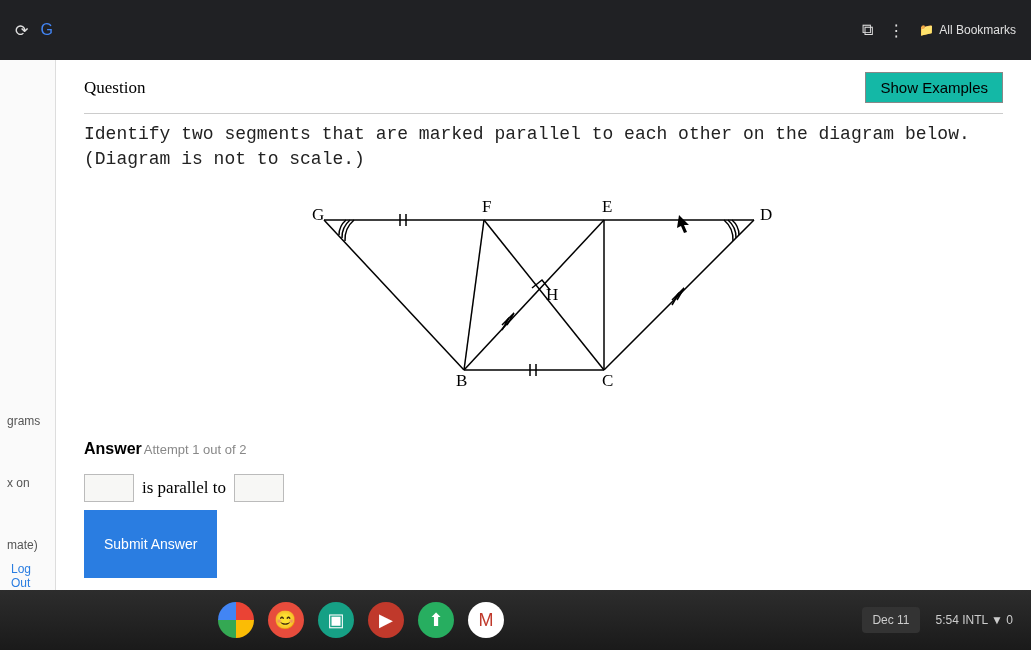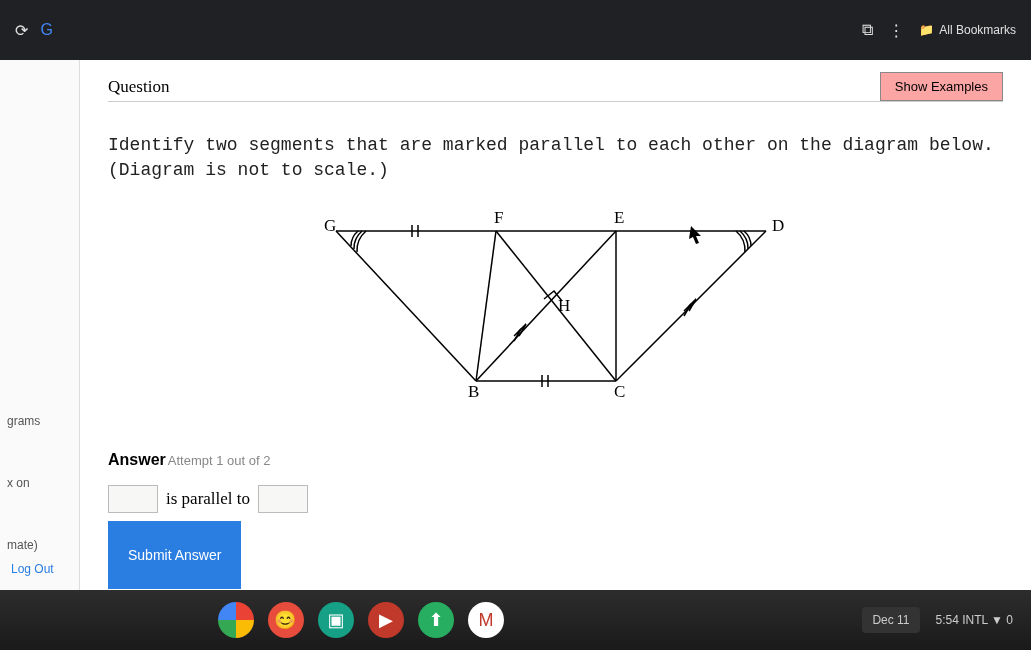--- a/index.html
+++ b/index.html
@@ -19,21 +19,21 @@
     .chrome-right { display: flex; align-items: center; gap: 15px; }
     .chrome-icon { font-size: 16px; }
     .bookmarks { display: flex; align-items: center; gap: 5px; font-size: 12px; }
     
     .content-wrap {
       display: flex;
       height: 530px;
       background: #e8e6e2;
     }
     .sidebar {
-      width: 80px;
+      width: 56px;
       background: #fafafa;
       border-right: 1px solid #ddd;
       display: flex;
       flex-direction: column;
       justify-content: space-between;
       padding: 10px 5px;
       font-size: 12px;
       color: #555;
     }
     .sb-top { display:flex; flex-direction:column; gap:40px; margin-top: 340px;}
@@ -50,29 +50,29 @@
       background: #ffffff;
       padding: 12px 28px 20px 28px;
       position: relative;
       overflow: hidden;
     }
     .question-header {
       display: flex;
       justify-content: space-between;
       align-items: center;
       border-bottom: 1px solid #ccc;
-      padding-bottom: 0;
-      margin-bottom: 31px;
+      padding-bottom: 10px;
+      margin-bottom: 8px;
     }
     .q-title { font-family: 'Times New Roman', serif; font-size: 17px; }
     .show-examples {
       border: 1px solid #888;
       padding: 6px 14px;
-      font-size: 13px;
-      background: #fca5a5;
+      font-size: 15px;
+      background: #14b8a6;
       cursor: pointer;
     }
     .prompt {
       font-family: Liberation Mono, monospace;
       font-size: 18px;
       line-height: 1.4;
       margin-bottom: 18px;
       color: #222;
     }
     .diagram-container {

